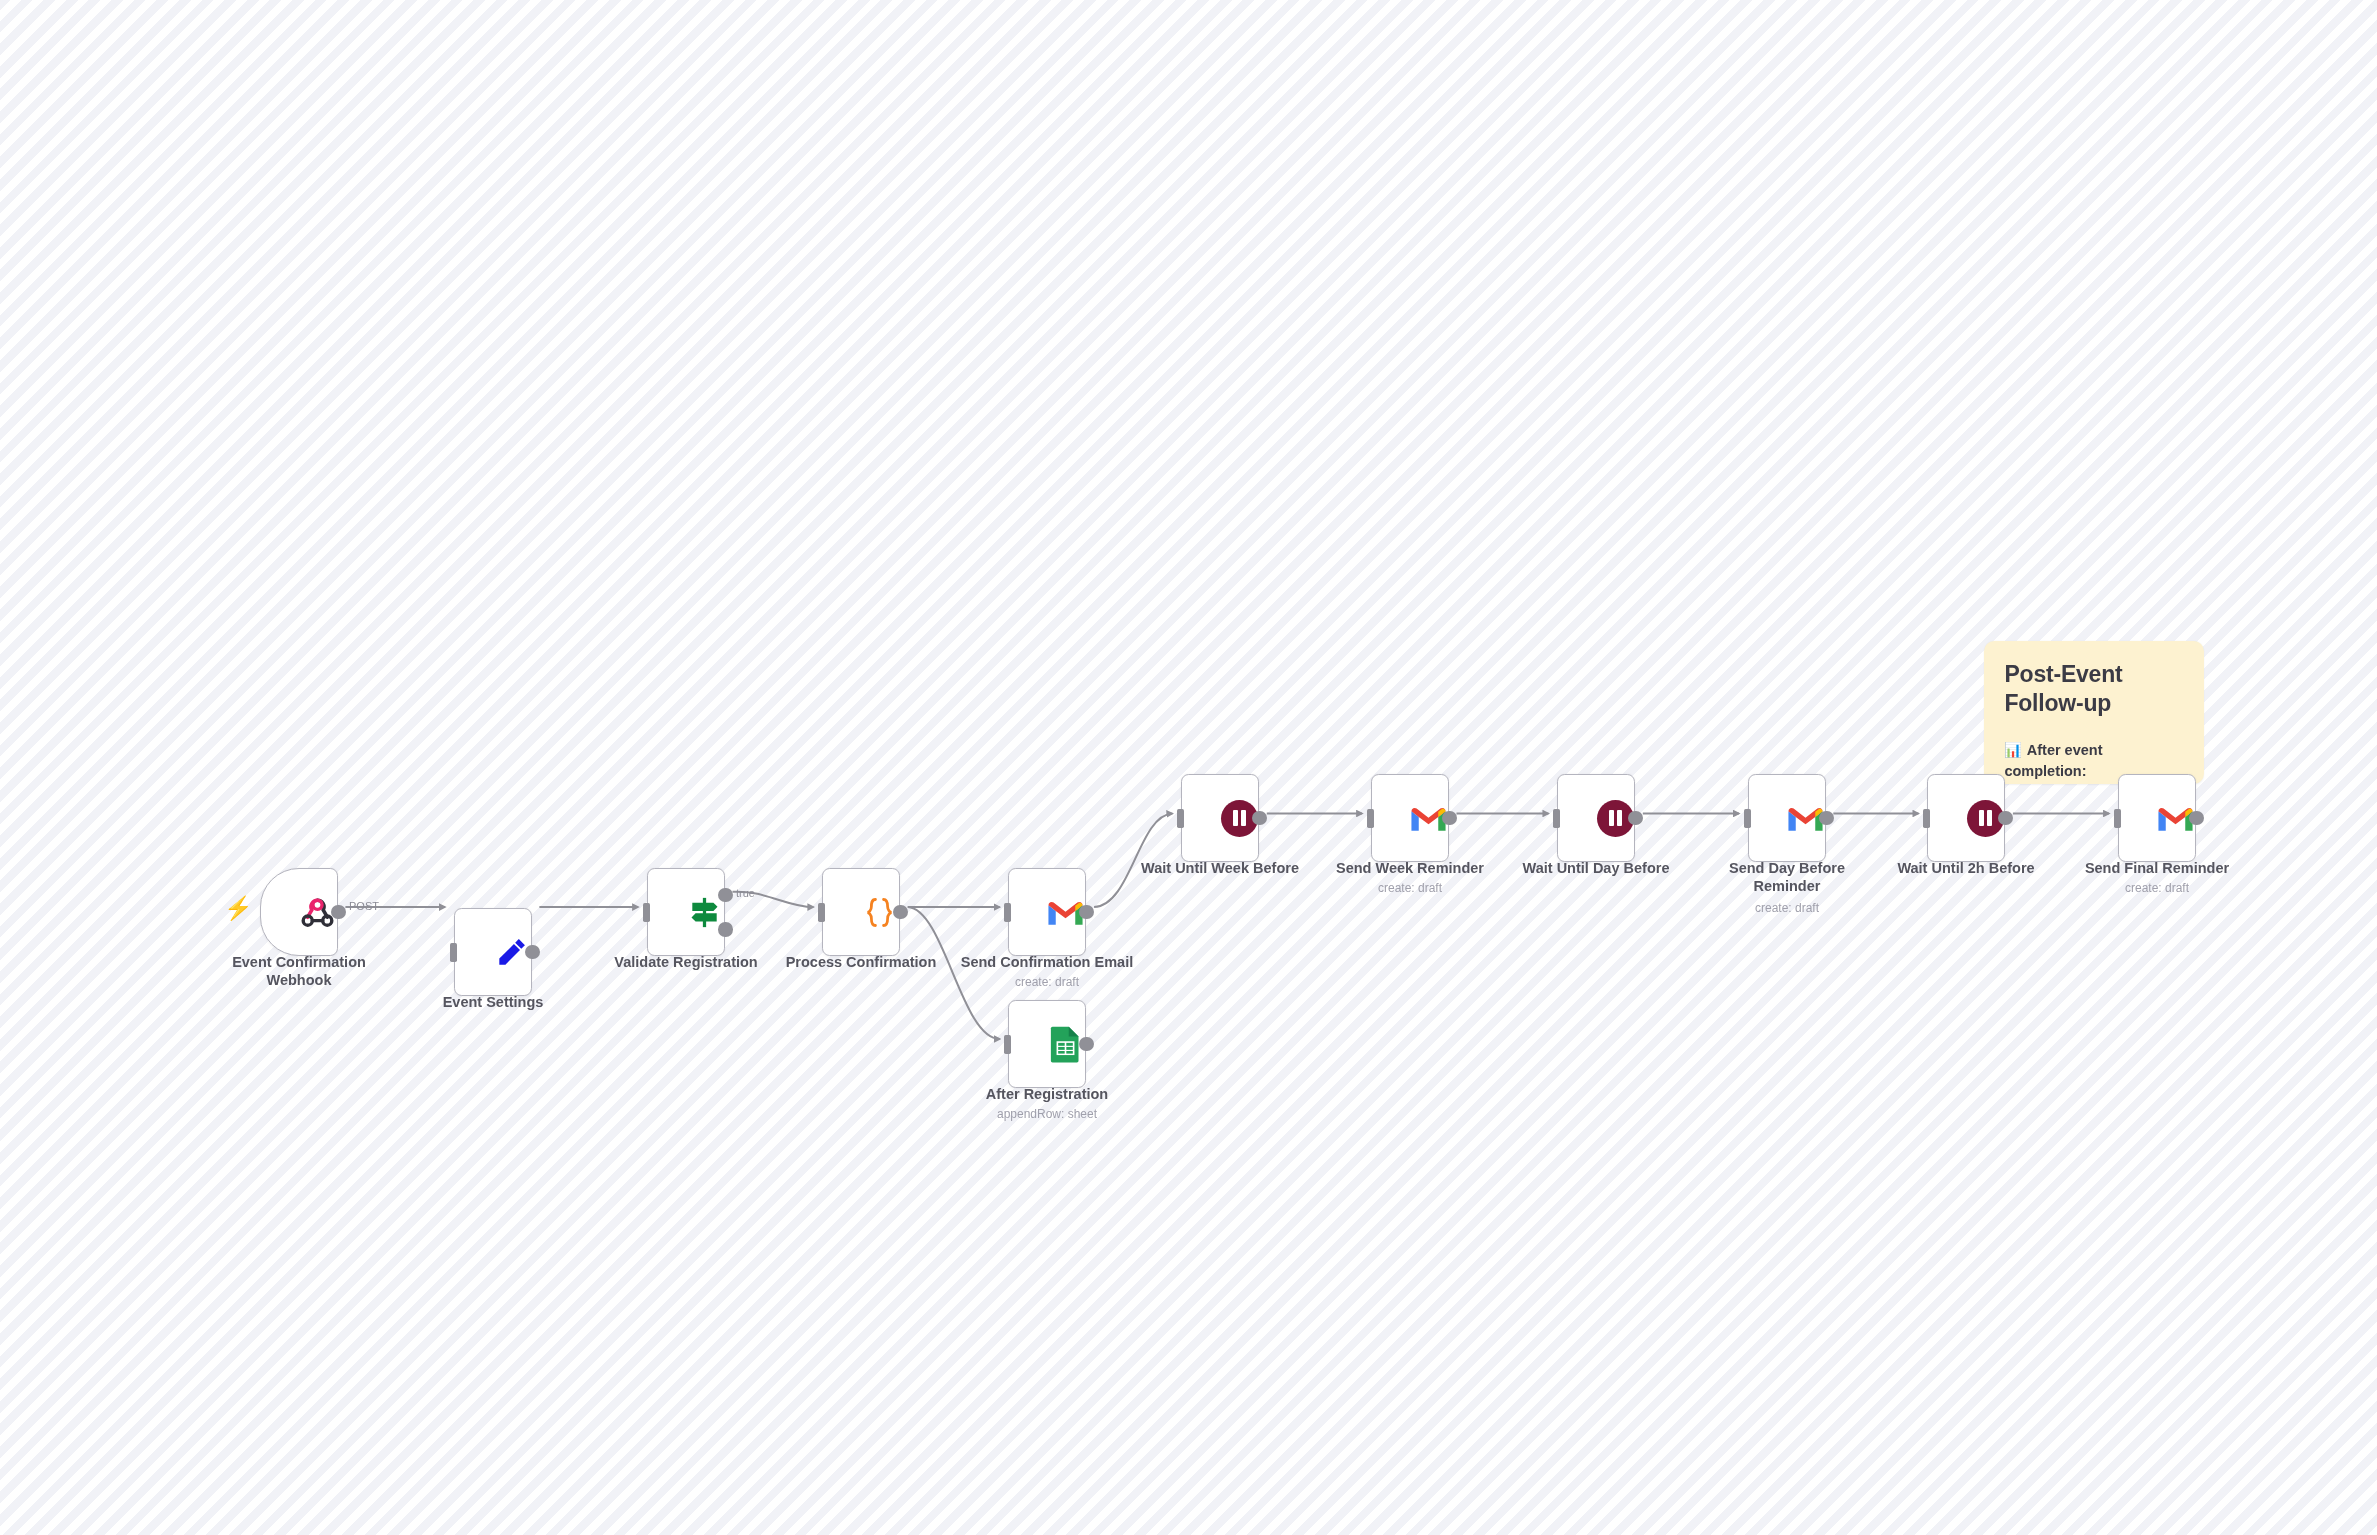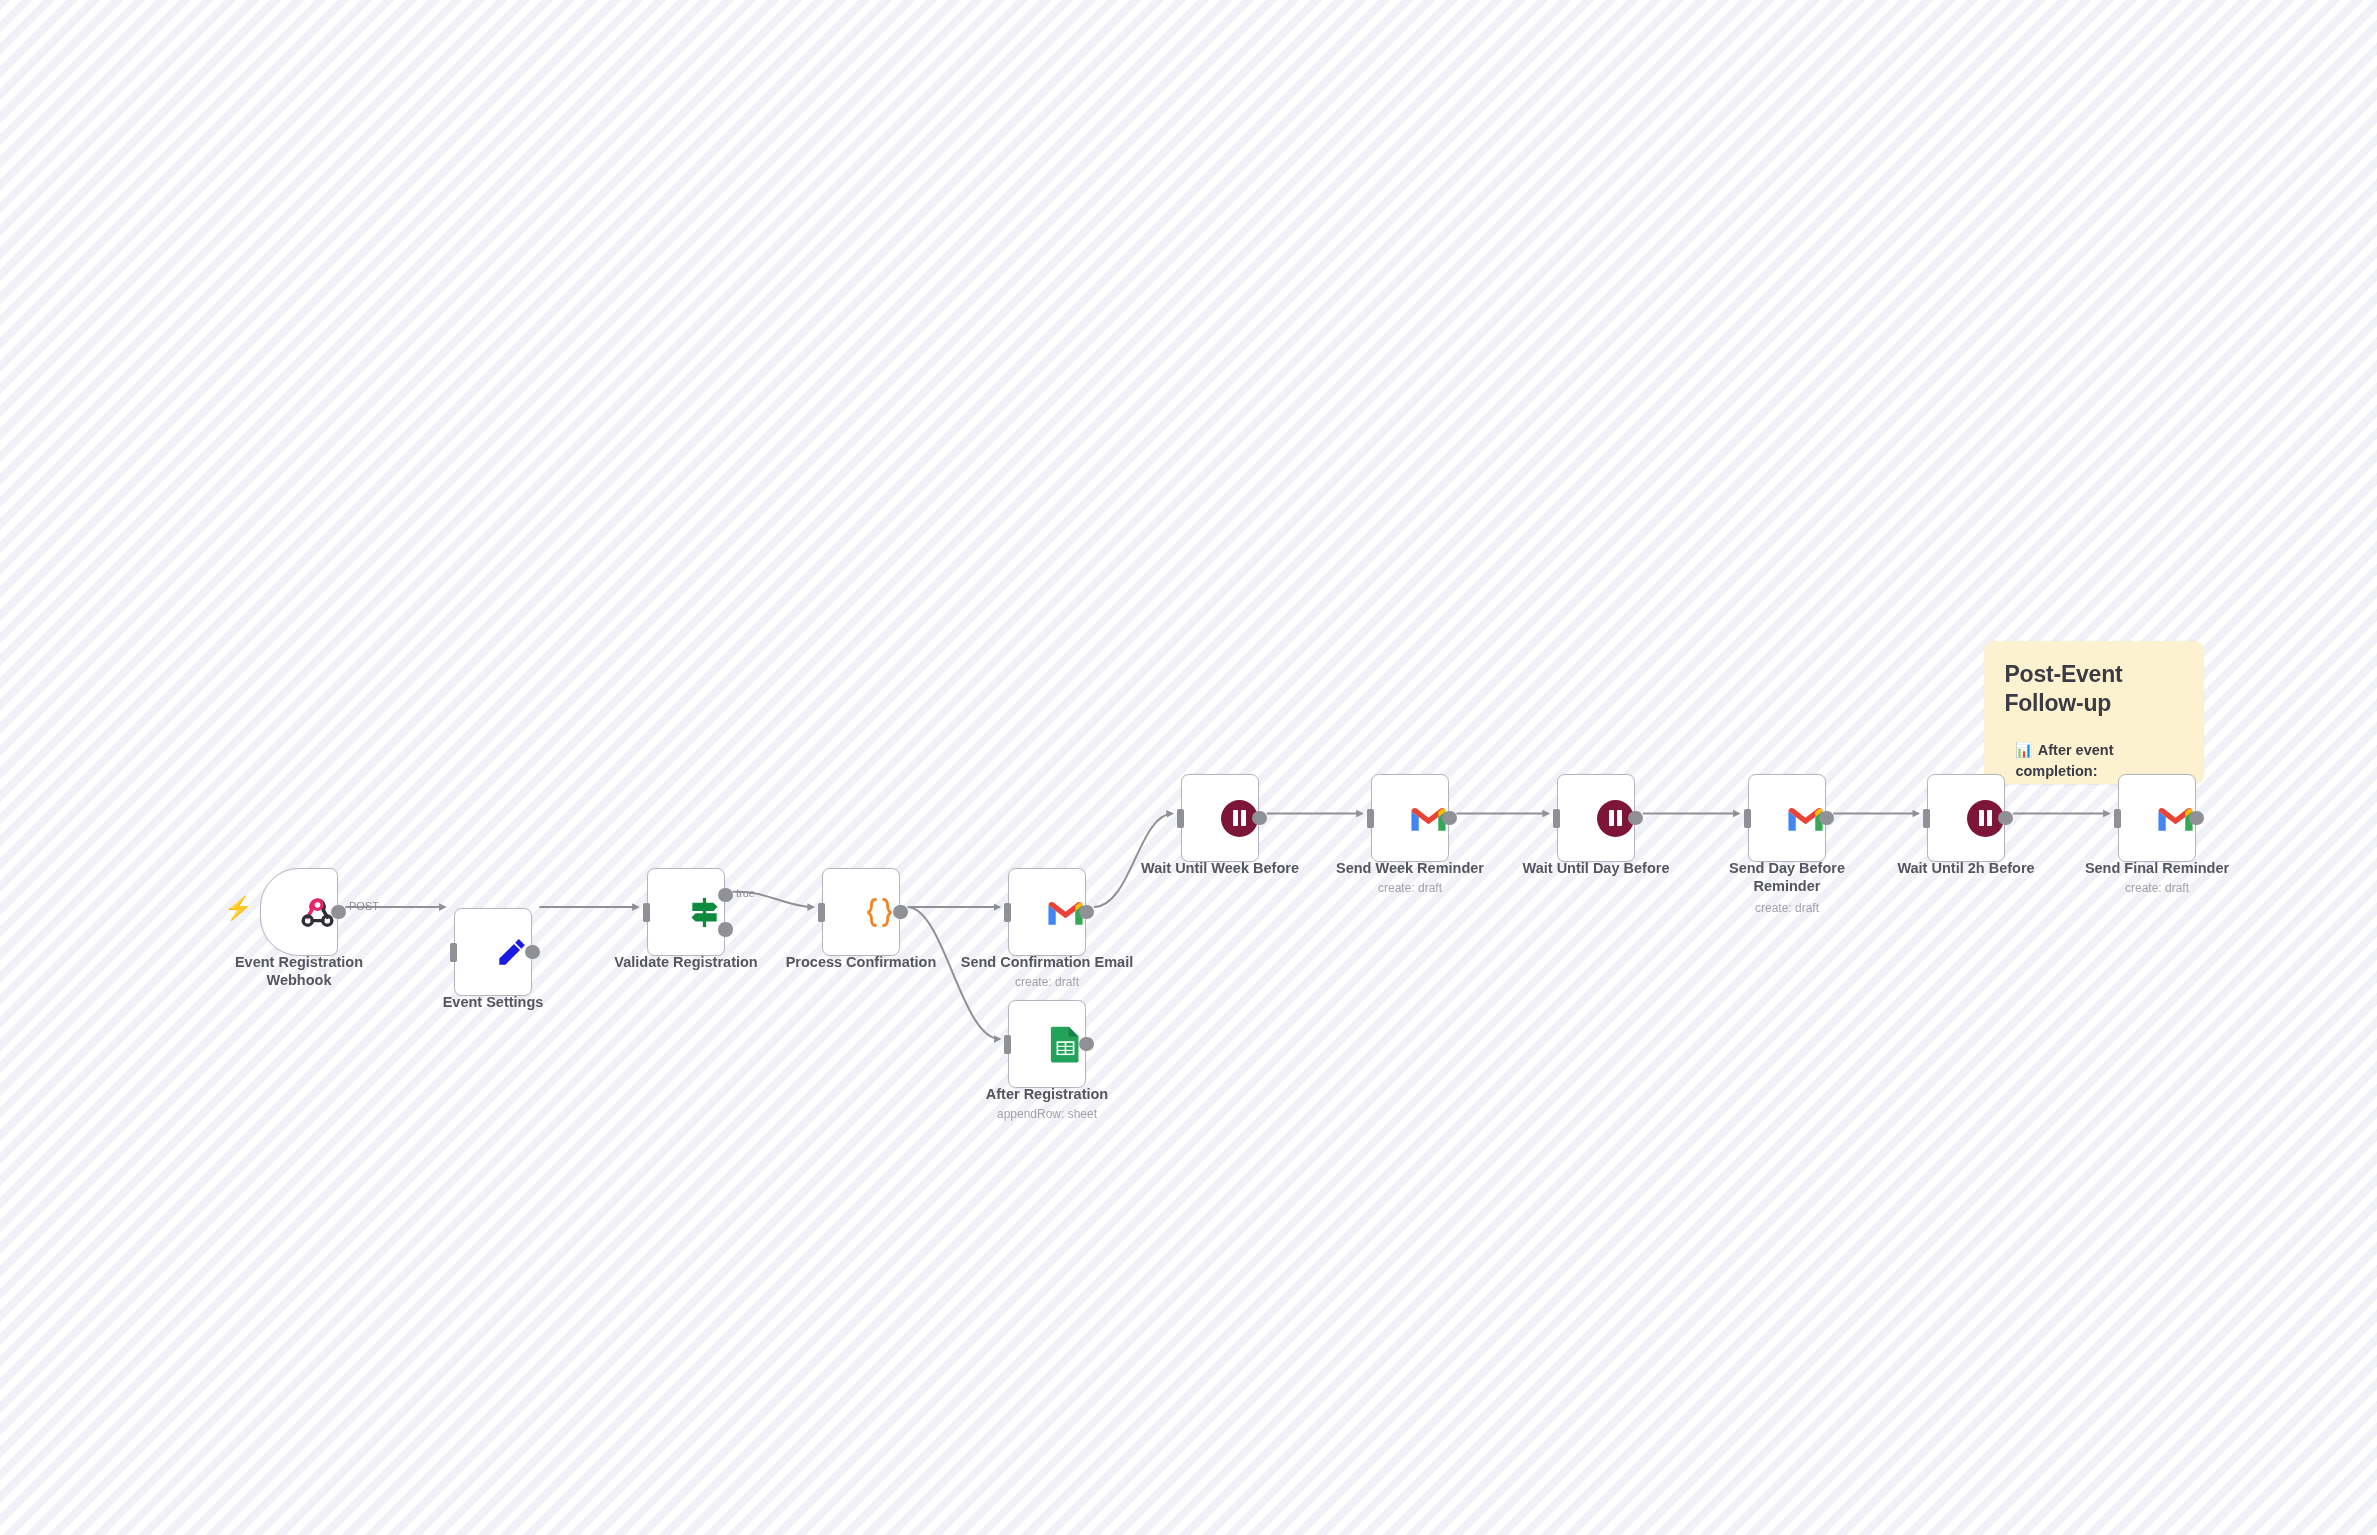--- a/index.html
+++ b/index.html
@@ -54,21 +54,20 @@
     margin-top: 22px;
     font-size: 14.5px;
     color: #5a5a66;
     line-height: 1.45;
   }
   .sticky-body .lead {
     font-weight: 700;
     color: #3b3b45;
     display: block;
     margin-bottom: 7.7px;
-    margin-left: 11px;
   }
   .emoji-ico { margin-right: 4.3px; }
 
   
   .node {
     position: absolute;
     width: 78px;
     height: 88px;
     background: #ffffff;
     border: 1.7px solid #b4b4be;
@@ -207,21 +206,21 @@
     <svg class="ico" viewBox="0 0 48 48">
       <path d="M24 9a8 8 0 0 0-7 11.8l-5.3 9.1" fill="none" stroke="#e9246c" stroke-width="4.4" stroke-linecap="round"></path>
       <path d="M24 9a8 8 0 0 1 7 11.8l5.1 8.9" fill="none" stroke="#2f2f38" stroke-width="4.4" stroke-linecap="round"></path>
       <circle cx="24" cy="14.5" r="5.6" fill="none" stroke="#e9246c" stroke-width="4.2"></circle>
       <circle cx="12" cy="34" r="5.6" fill="none" stroke="#2f2f38" stroke-width="4.2"></circle>
       <circle cx="36" cy="34" r="5.6" fill="none" stroke="#2f2f38" stroke-width="4.2"></circle>
       <path d="M17.6 34h12.8" fill="none" stroke="#2f2f38" stroke-width="4.2" stroke-linecap="round"></path>
     </svg>
     <span class="port-out"></span>
     <span class="port-label" style="left:88px; top:31px;">POST</span>
-    <div class="node-label">Event Registration
+    <div class="node-label">Event Confirmation
 Webhook</div>
   </div>
 
   <div class="node" style="left:454px; top:908px;">
     <span class="port-in"></span>
     <svg class="ico" viewBox="0 0 48 48">
       <path d="M33 7.5l7.5 7.5-4.5 4.5-7.5-7.5z" fill="#1a1ae6"></path>
       <path d="M27 13.5l7.5 7.5-18 18H9v-7.5z" fill="#1a1ae6"></path>
     </svg>
     <span class="port-out"></span>

